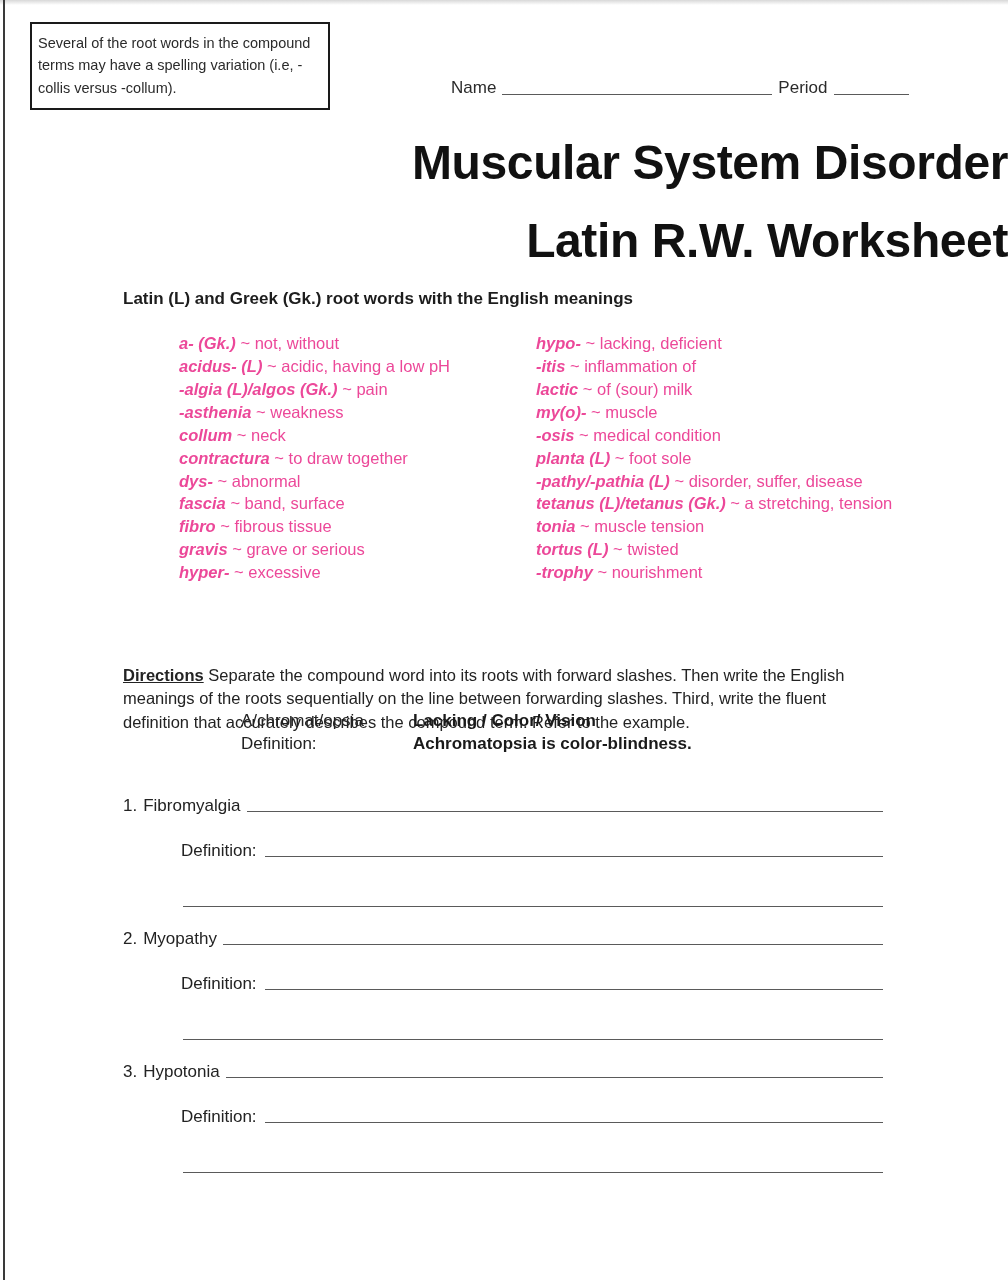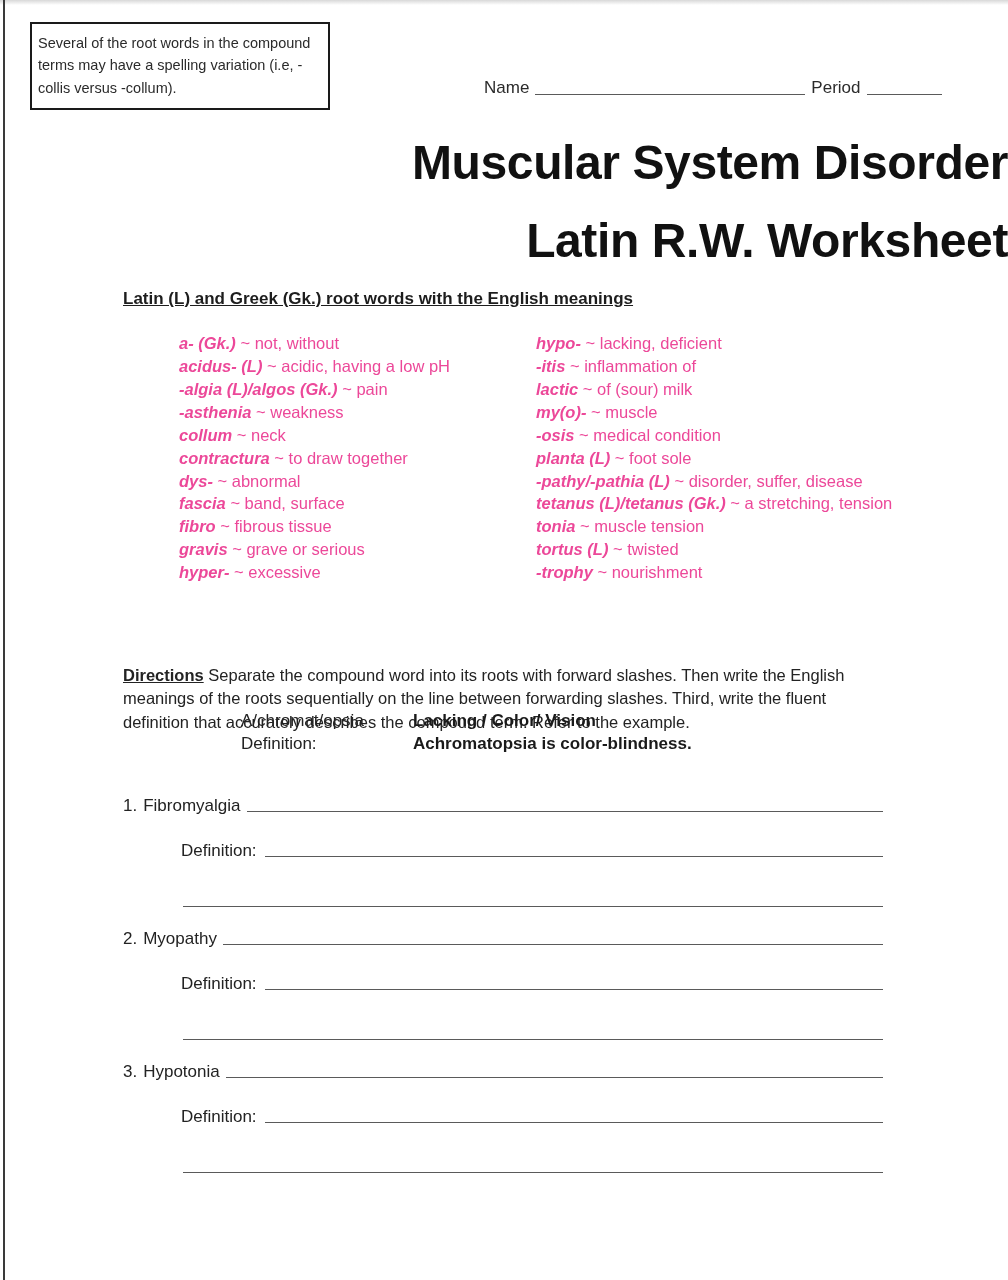--- a/index.html
+++ b/index.html
@@ -62,21 +62,20 @@
   .name-row {
     position: absolute;
     left: 445px;
     top: 78px;
     width: 500px;
     font-size: 17px;
     color: #2b2b2b;
     display: flex;
     align-items: flex-end;
     gap: 6px;
-    margin-left: 33px;
   }
   .name-row .lbl { white-space: nowrap; }
   .rule {
     display: inline-block;
     border-bottom: 1.5px solid #5a5a5a;
     height: 0;
   }
   .rule-name { width: 270px; margin-bottom: 3px; }
   .rule-period { width: 75px; margin-bottom: 3px; }
 
@@ -94,21 +93,20 @@
     color: #111111;
   }
 
   
   .roots-heading {
     position: absolute;
     left: 117px;
     top: 289px;
     font-size: 17px;
     font-weight: bold;
-    text-decoration: underline;
     color: #1d1d1d;
   }
   .roots-cols {
     position: absolute;
     left: 0;
     top: 332px;
     width: 1002px;
   }
   .roots-col {
     position: absolute;

